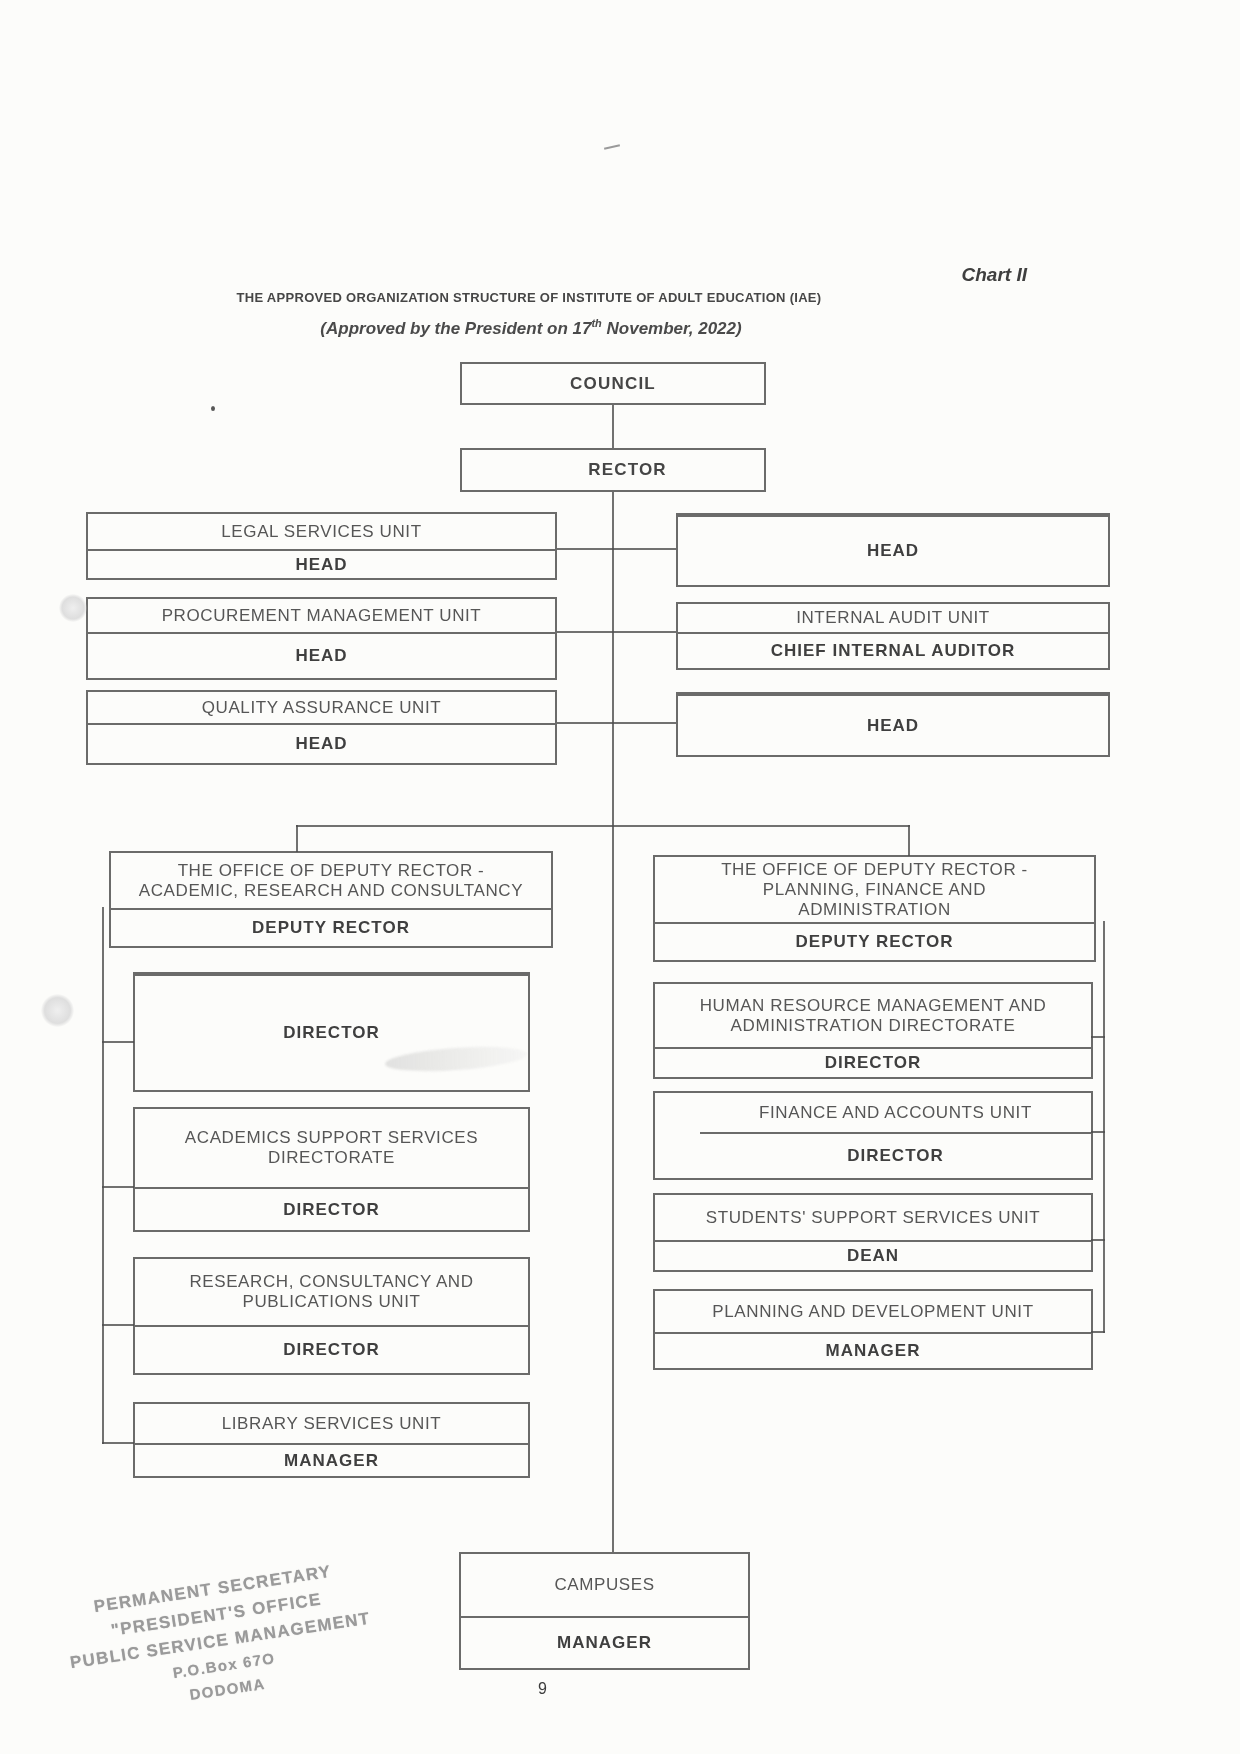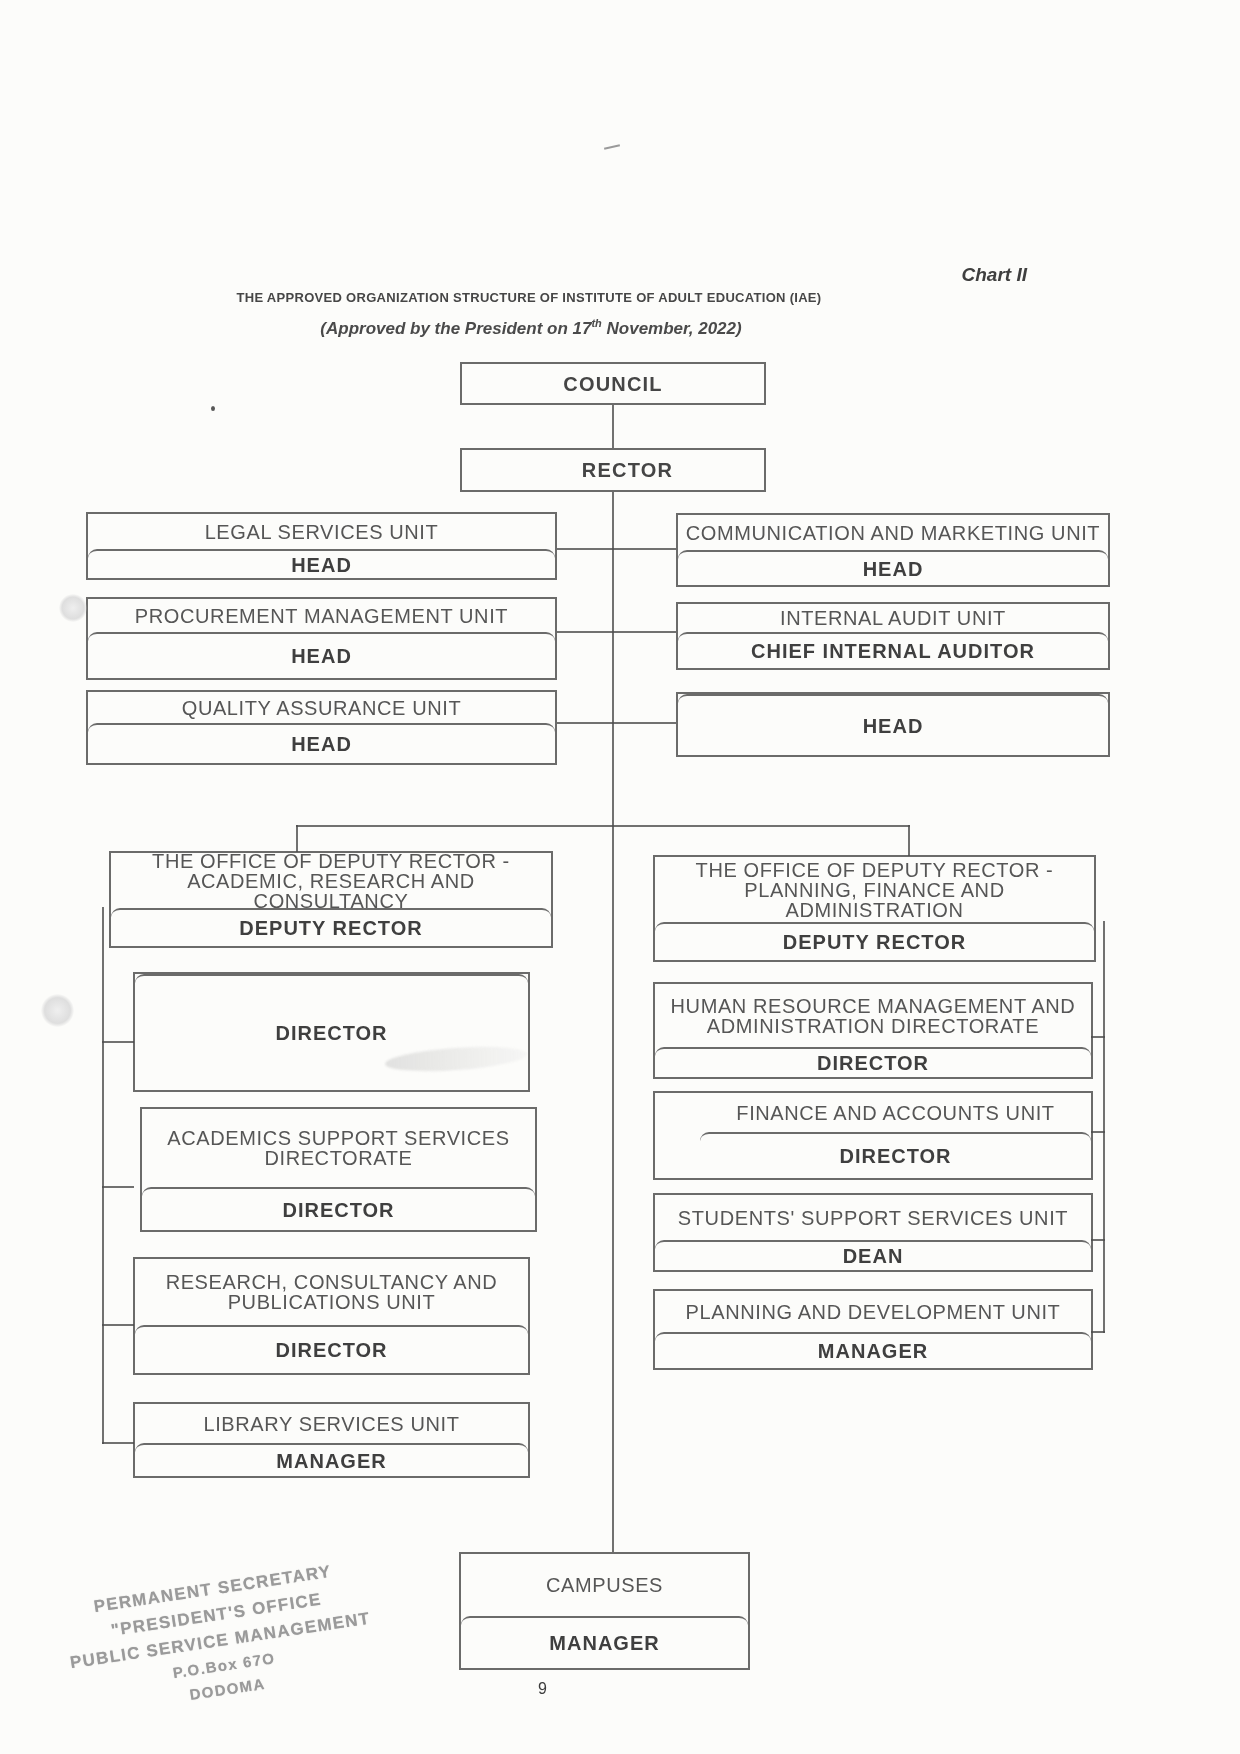--- a/index.html
+++ b/index.html
@@ -13,21 +13,21 @@
     font-size:19px;font-weight:700;font-style:italic;color:#3f3f3f;}
   .doc-title{position:absolute;top:290px;left:0;width:1058px;text-align:center;
     font-size:13px;font-weight:700;letter-spacing:.3px;color:#464646;}
   .doc-subtitle{position:absolute;top:317px;left:0;width:1062px;text-align:center;
     font-size:17px;font-weight:700;font-style:italic;color:#4a4a4a;}
   .doc-subtitle sup{font-size:11px;}
   
   .box{position:absolute;box-sizing:border-box;border:2px solid rgba(75,75,75,.82);
     display:flex;flex-direction:column;}
   .cell{display:flex;align-items:center;justify-content:center;text-align:center;
-    white-space:pre-line;font-size:20px;line-height:20px;letter-spacing:.6px;color:#565656;border-radius:9px;}
+    white-space:pre-line;font-size:17px;line-height:20px;letter-spacing:.6px;color:#565656;}
   .cell.post{border-top:2px solid rgba(75,75,75,.82);flex:1;font-weight:700;
     letter-spacing:1px;color:#3f3f3f;}
   .box.single .cell{flex:1;font-weight:600;color:#454545;letter-spacing:1.2px;}
   
   .vline,.hline{position:absolute;background:rgba(78,78,78,.8);}
   .vline{width:2px;}
   .hline{height:2px;}
   
   .stamp{position:absolute;left:46px;top:1576px;width:348px;
     transform:rotate(-8.5deg);color:#929292;font-weight:700;text-align:center;
@@ -88,21 +88,20 @@
   <div class="box" style="left:86px;top:597px;width:471px;height:83px;">
     <div class="cell" style="height:33px;">PROCUREMENT MANAGEMENT UNIT</div>
     <div class="cell post">HEAD</div>
   </div>
   <div class="box" style="left:86px;top:690px;width:471px;height:75px;">
     <div class="cell" style="height:31px;">QUALITY ASSURANCE UNIT</div>
     <div class="cell post">HEAD</div>
   </div>
 
   <div class="box" style="left:676px;top:513px;width:434px;height:74px;">
-    <div class="cell" style="height:35px;">COMMUNICATION AND MARKETING UNIT</div>
     <div class="cell post">HEAD</div>
   </div>
   <div class="box" style="left:676px;top:602px;width:434px;height:68px;">
     <div class="cell" style="height:28px;">INTERNAL AUDIT UNIT</div>
     <div class="cell post">CHIEF INTERNAL AUDITOR</div>
   </div>
   <div class="box" style="left:676px;top:692px;width:434px;height:65px;">
     <div class="cell post">HEAD</div>
   </div>
 
@@ -114,21 +113,21 @@
   <div class="box" style="left:653px;top:855px;width:443px;height:107px;">
     <div class="cell" style="height:65px;">THE OFFICE OF DEPUTY RECTOR -
 PLANNING, FINANCE AND
 ADMINISTRATION</div>
     <div class="cell post">DEPUTY RECTOR</div>
   </div>
 
   <div class="box" style="left:133px;top:972px;width:397px;height:120px;">
     <div class="cell post">DIRECTOR</div>
   </div>
-  <div class="box" style="left:140px;top:1107px;width:397px;height:125px;">
+  <div class="box" style="left:133px;top:1107px;width:397px;height:125px;">
     <div class="cell" style="height:78px;">ACADEMICS SUPPORT SERVICES
 DIRECTORATE</div>
     <div class="cell post">DIRECTOR</div>
   </div>
   <div class="box" style="left:133px;top:1257px;width:397px;height:118px;">
     <div class="cell" style="height:66px;">RESEARCH, CONSULTANCY AND
 PUBLICATIONS UNIT</div>
     <div class="cell post">DIRECTOR</div>
   </div>
   <div class="box" style="left:133px;top:1402px;width:397px;height:76px;">

